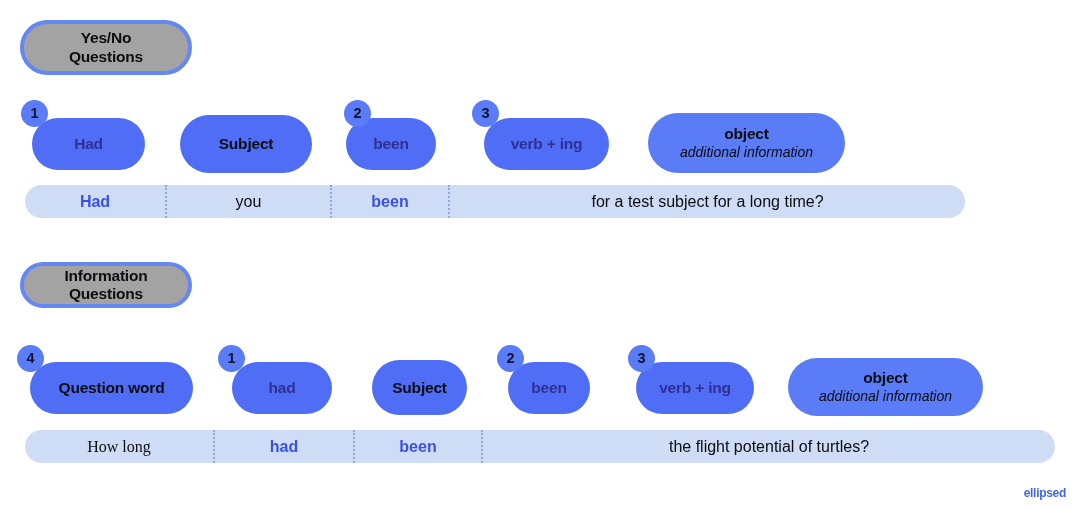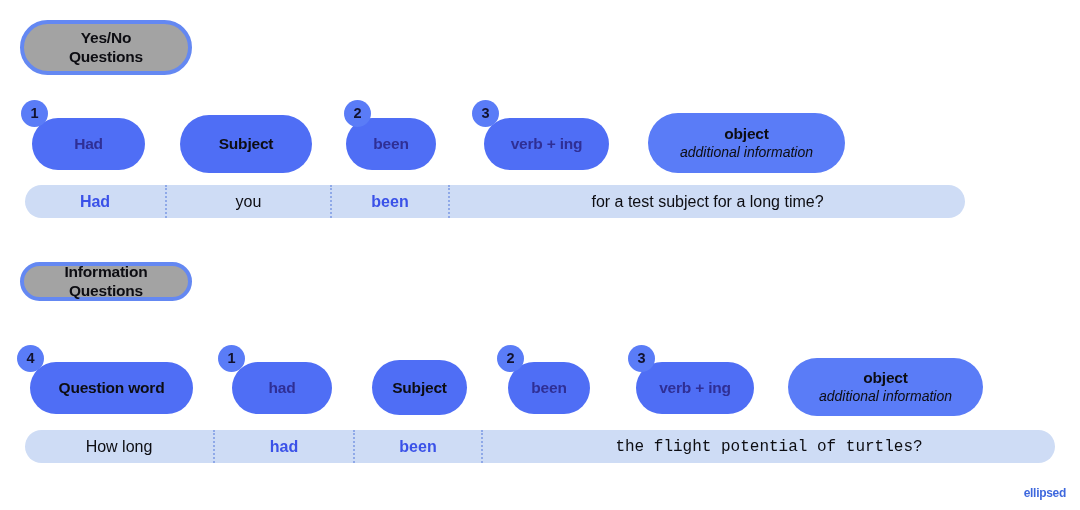--- a/index.html
+++ b/index.html
@@ -171,21 +171,21 @@
     <span class="pill-sub">additional information</span>
   </div>
 
   <div class="sentence-bar" style="left:25px; top:185px; width:940px; height:33px;">
     <div class="seg blue" style="width:140px;">Had</div>
     <div class="seg dark" style="width:165px;">you</div>
     <div class="seg blue" style="width:118px;">been</div>
     <div class="seg dark" style="flex:1;">for a test subject for a long time?</div>
   </div>
 
-  <div class="section-header" style="left:20px; top:262px; width:172px; height:39px;">
+  <div class="section-header" style="left:20px; top:262px; width:172px; height:46px;">
     <div>
       <div>Information</div>
       <div>Questions</div>
     </div>
   </div>
 
   <div class="badge" style="left:17px; top:345px;">4</div>
   <div class="pill" style="left:30px; top:362px; width:163px; height:52px;">
     <span class="pill-main dark">Question word</span>
   </div>
@@ -208,21 +208,21 @@
   <div class="pill" style="left:636px; top:362px; width:118px; height:52px;">
     <span class="pill-main navy">verb + ing</span>
   </div>
 
   <div class="pill light" style="left:788px; top:358px; width:195px; height:58px;">
     <span class="pill-main dark">object</span>
     <span class="pill-sub">additional information</span>
   </div>
 
   <div class="sentence-bar" style="left:25px; top:430px; width:1030px; height:33px;">
-    <div class="seg dark" style="width:188px;">How long</div>
+    <div class="seg dark" style="width:188px;font-family:Liberation Serif, serif;">How long</div>
     <div class="seg blue" style="width:140px;">had</div>
     <div class="seg blue" style="width:128px;">been</div>
-    <div class="seg dark" style="flex:1;font-family:Liberation Mono, monospace;">the flight potential of turtles?</div>
+    <div class="seg dark" style="flex:1;">the flight potential of turtles?</div>
   </div>
 
   <div class="watermark">ellipsed</div>
 
 </div>
 
 </body></html>

